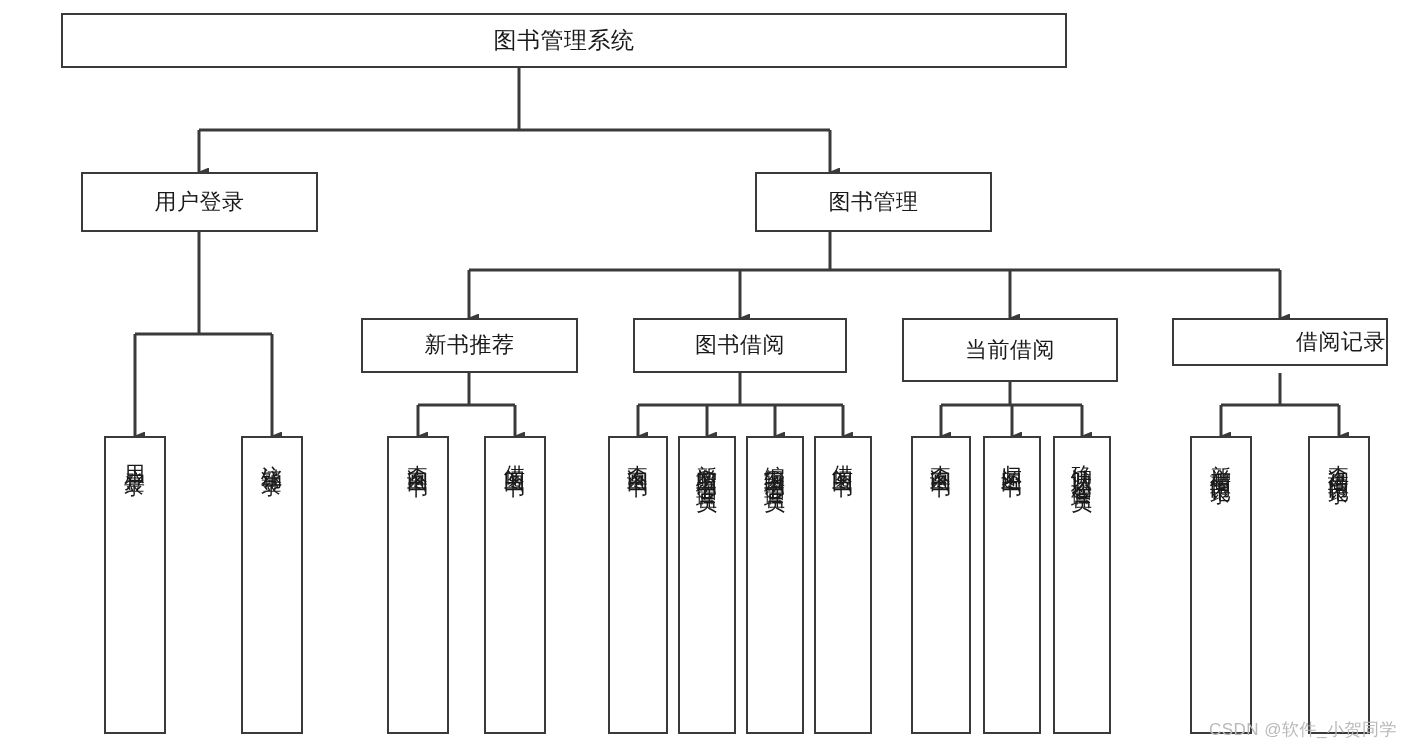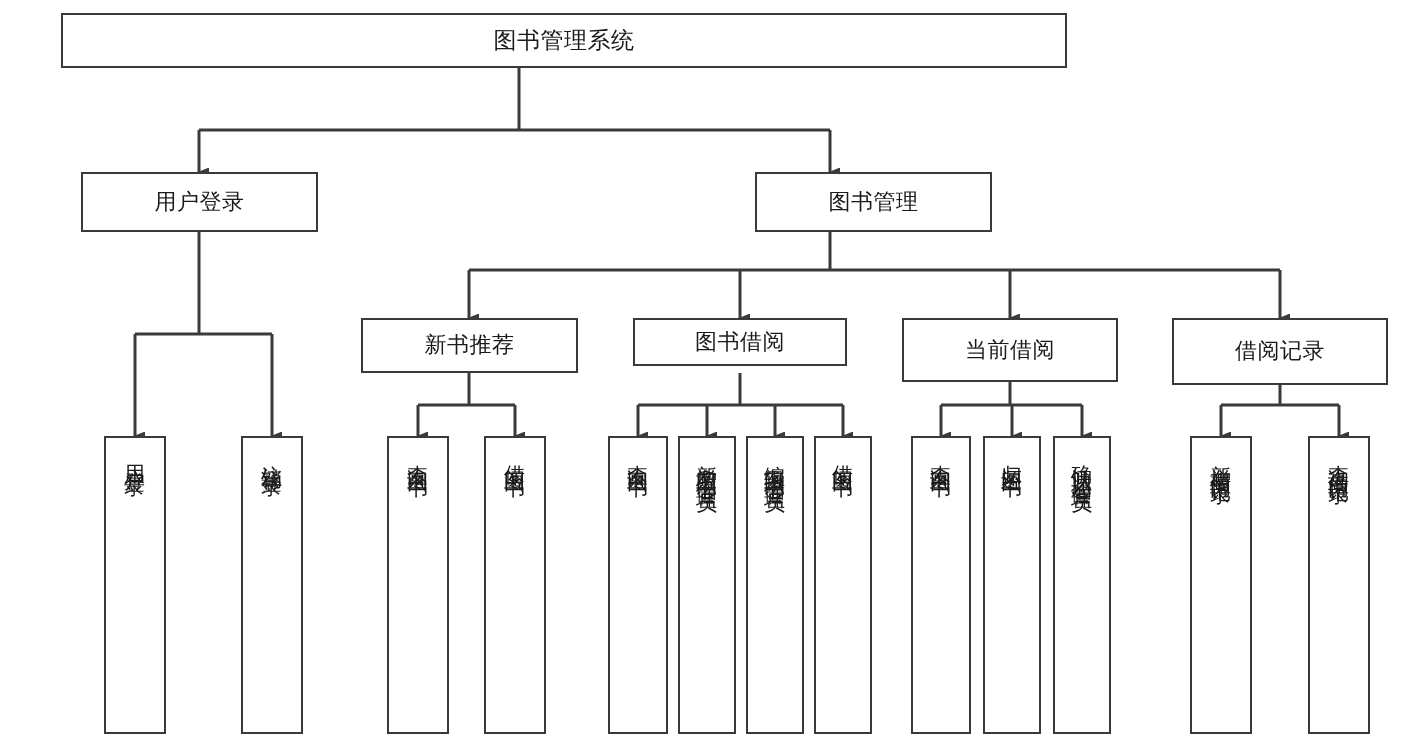--- a/index.html
+++ b/index.html
@@ -125,27 +125,27 @@
       </div>
       <div class="node-box horizontal" style="left: 81px; top: 172px; width: 237px; height: 60px;">
         <span class="node-label">用户登录</span>
       </div>
       <div class="node-box horizontal" style="left: 711px; top: 172px; width: 237px; height: 60px; margin-left: 44px;">
         <span class="node-label">图书管理</span>
       </div>
       <div class="node-box horizontal" style="left: 361px; top: 318px; width: 217px; height: 55px;">
         <span class="node-label">新书推荐</span>
       </div>
-      <div class="node-box horizontal" style="left: 633px; top: 318px; width: 214px; height: 48px;">
+      <div class="node-box horizontal" style="left: 633px; top: 318px; width: 214px; height: 55px;">
         <span class="node-label">图书借阅</span>
       </div>
       <div class="node-box horizontal" style="left: 902px; top: 318px; width: 216px; height: 64px;">
         <span class="node-label">当前借阅</span>
       </div>
-      <div class="node-box horizontal" style="left: 1172px; top: 318px; width: 216px; height: 67px;">
+      <div class="node-box horizontal" style="left: 1172px; top: 318px; width: 216px; height: 48px; justify-content: flex-end;">
         <span class="node-label">借阅记录</span>
       </div>
       <div class="node-box vertical" style="left: 104px; top: 436px; width: 62px; height: 298px;">
         <span class="node-label">用户登录</span>
       </div>
       <div class="node-box vertical" style="left: 241px; top: 436px; width: 62px; height: 298px;">
         <span class="node-label">注销登录</span>
       </div>
       <div class="node-box vertical" style="left: 387px; top: 436px; width: 62px; height: 298px;">
         <span class="node-label">查询图书</span>
@@ -175,13 +175,14 @@
         <span class="node-label">确认归还（管理员）</span>
       </div>
       <div class="node-box vertical" style="left: 1190px; top: 436px; width: 62px; height: 298px;">
         <span class="node-label">新增借阅记录</span>
       </div>
       <div class="node-box vertical" style="left: 1308px; top: 436px; width: 62px; height: 298px;">
         <span class="node-label">查询借阅记录</span>
       </div>
     </div>
 
+  <div id="watermark">CSDN @软件_小贺同学</div>
 </div>
 
 </body></html>

